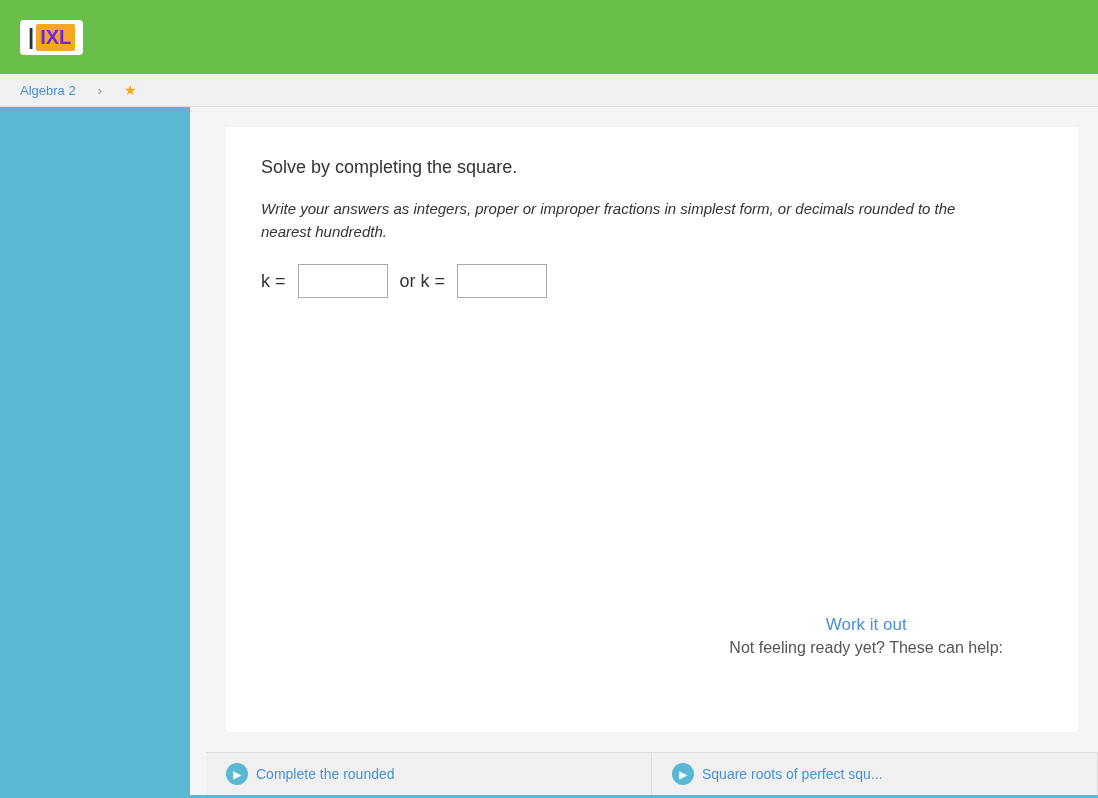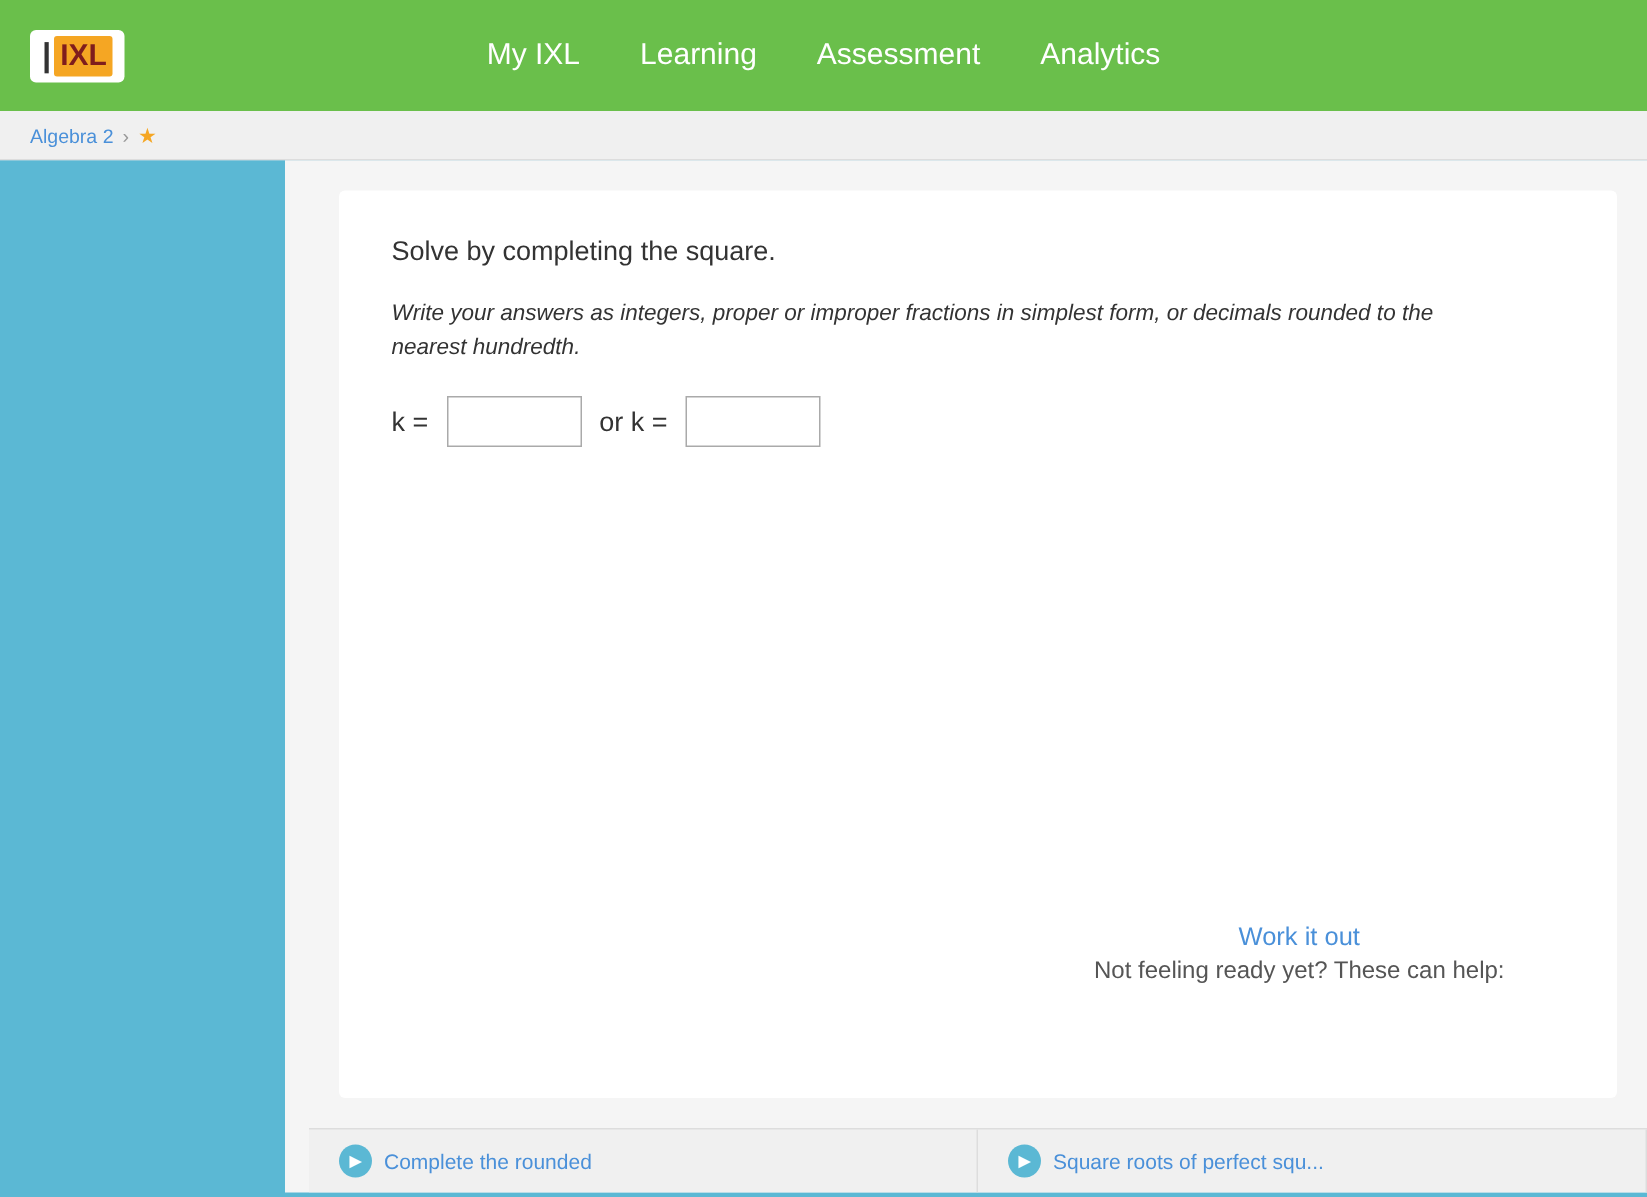--- a/index.html
+++ b/index.html
@@ -29,21 +29,21 @@
       align-items: center;
       gap: 2px;
     }
     .logo-bracket {
       color: #333;
       font-weight: 900;
       font-size: 22px;
     }
     .logo-ixl {
       background: #f5a623;
-      color: #7f1d1d;
+      color: #6d28d9;
       font-weight: 900;
       font-size: 20px;
       padding: 2px 4px;
       border-radius: 2px;
     }
     .nav-center {
       position: absolute;
       left: 50%;
       transform: translateX(-50%) translateY(-50%);
       top: 50%;
@@ -59,21 +59,21 @@
     }
 
     
     .breadcrumb-bar {
       background: #f0f0f0;
       padding: 8px 20px;
       font-size: 13px;
       color: #555;
       display: flex;
       align-items: center;
-      gap: 6px;
+      gap: 22px;
       border-bottom: 1px solid #ddd;
     }
     .breadcrumb-link {
       color: #4a90d9;
       cursor: pointer;
     }
     .star-icon {
       color: #f5a623;
       font-size: 14px;
     }
@@ -225,26 +225,20 @@
   </style>
 </head>
 <body>
 
 <div class="header">
   <div class="logo">
     <span class="logo-bracket">|</span>
     <span class="logo-ixl">IXL</span>
   </div>
 
-  <div class="nav-center">
-    <a class="nav-item">My IXL</a>
-    <a class="nav-item">Learning</a>
-    <a class="nav-item">Assessment</a>
-    <a class="nav-item">Analytics</a>
-  </div>
 </div>
 
 <div class="breadcrumb-bar">
   <span class="breadcrumb-link">Algebra 2</span>
   <span class="breadcrumb-separator">›</span>
   <span class="star-icon">★</span>
 </div>
 
 <div class="main-layout">
 

